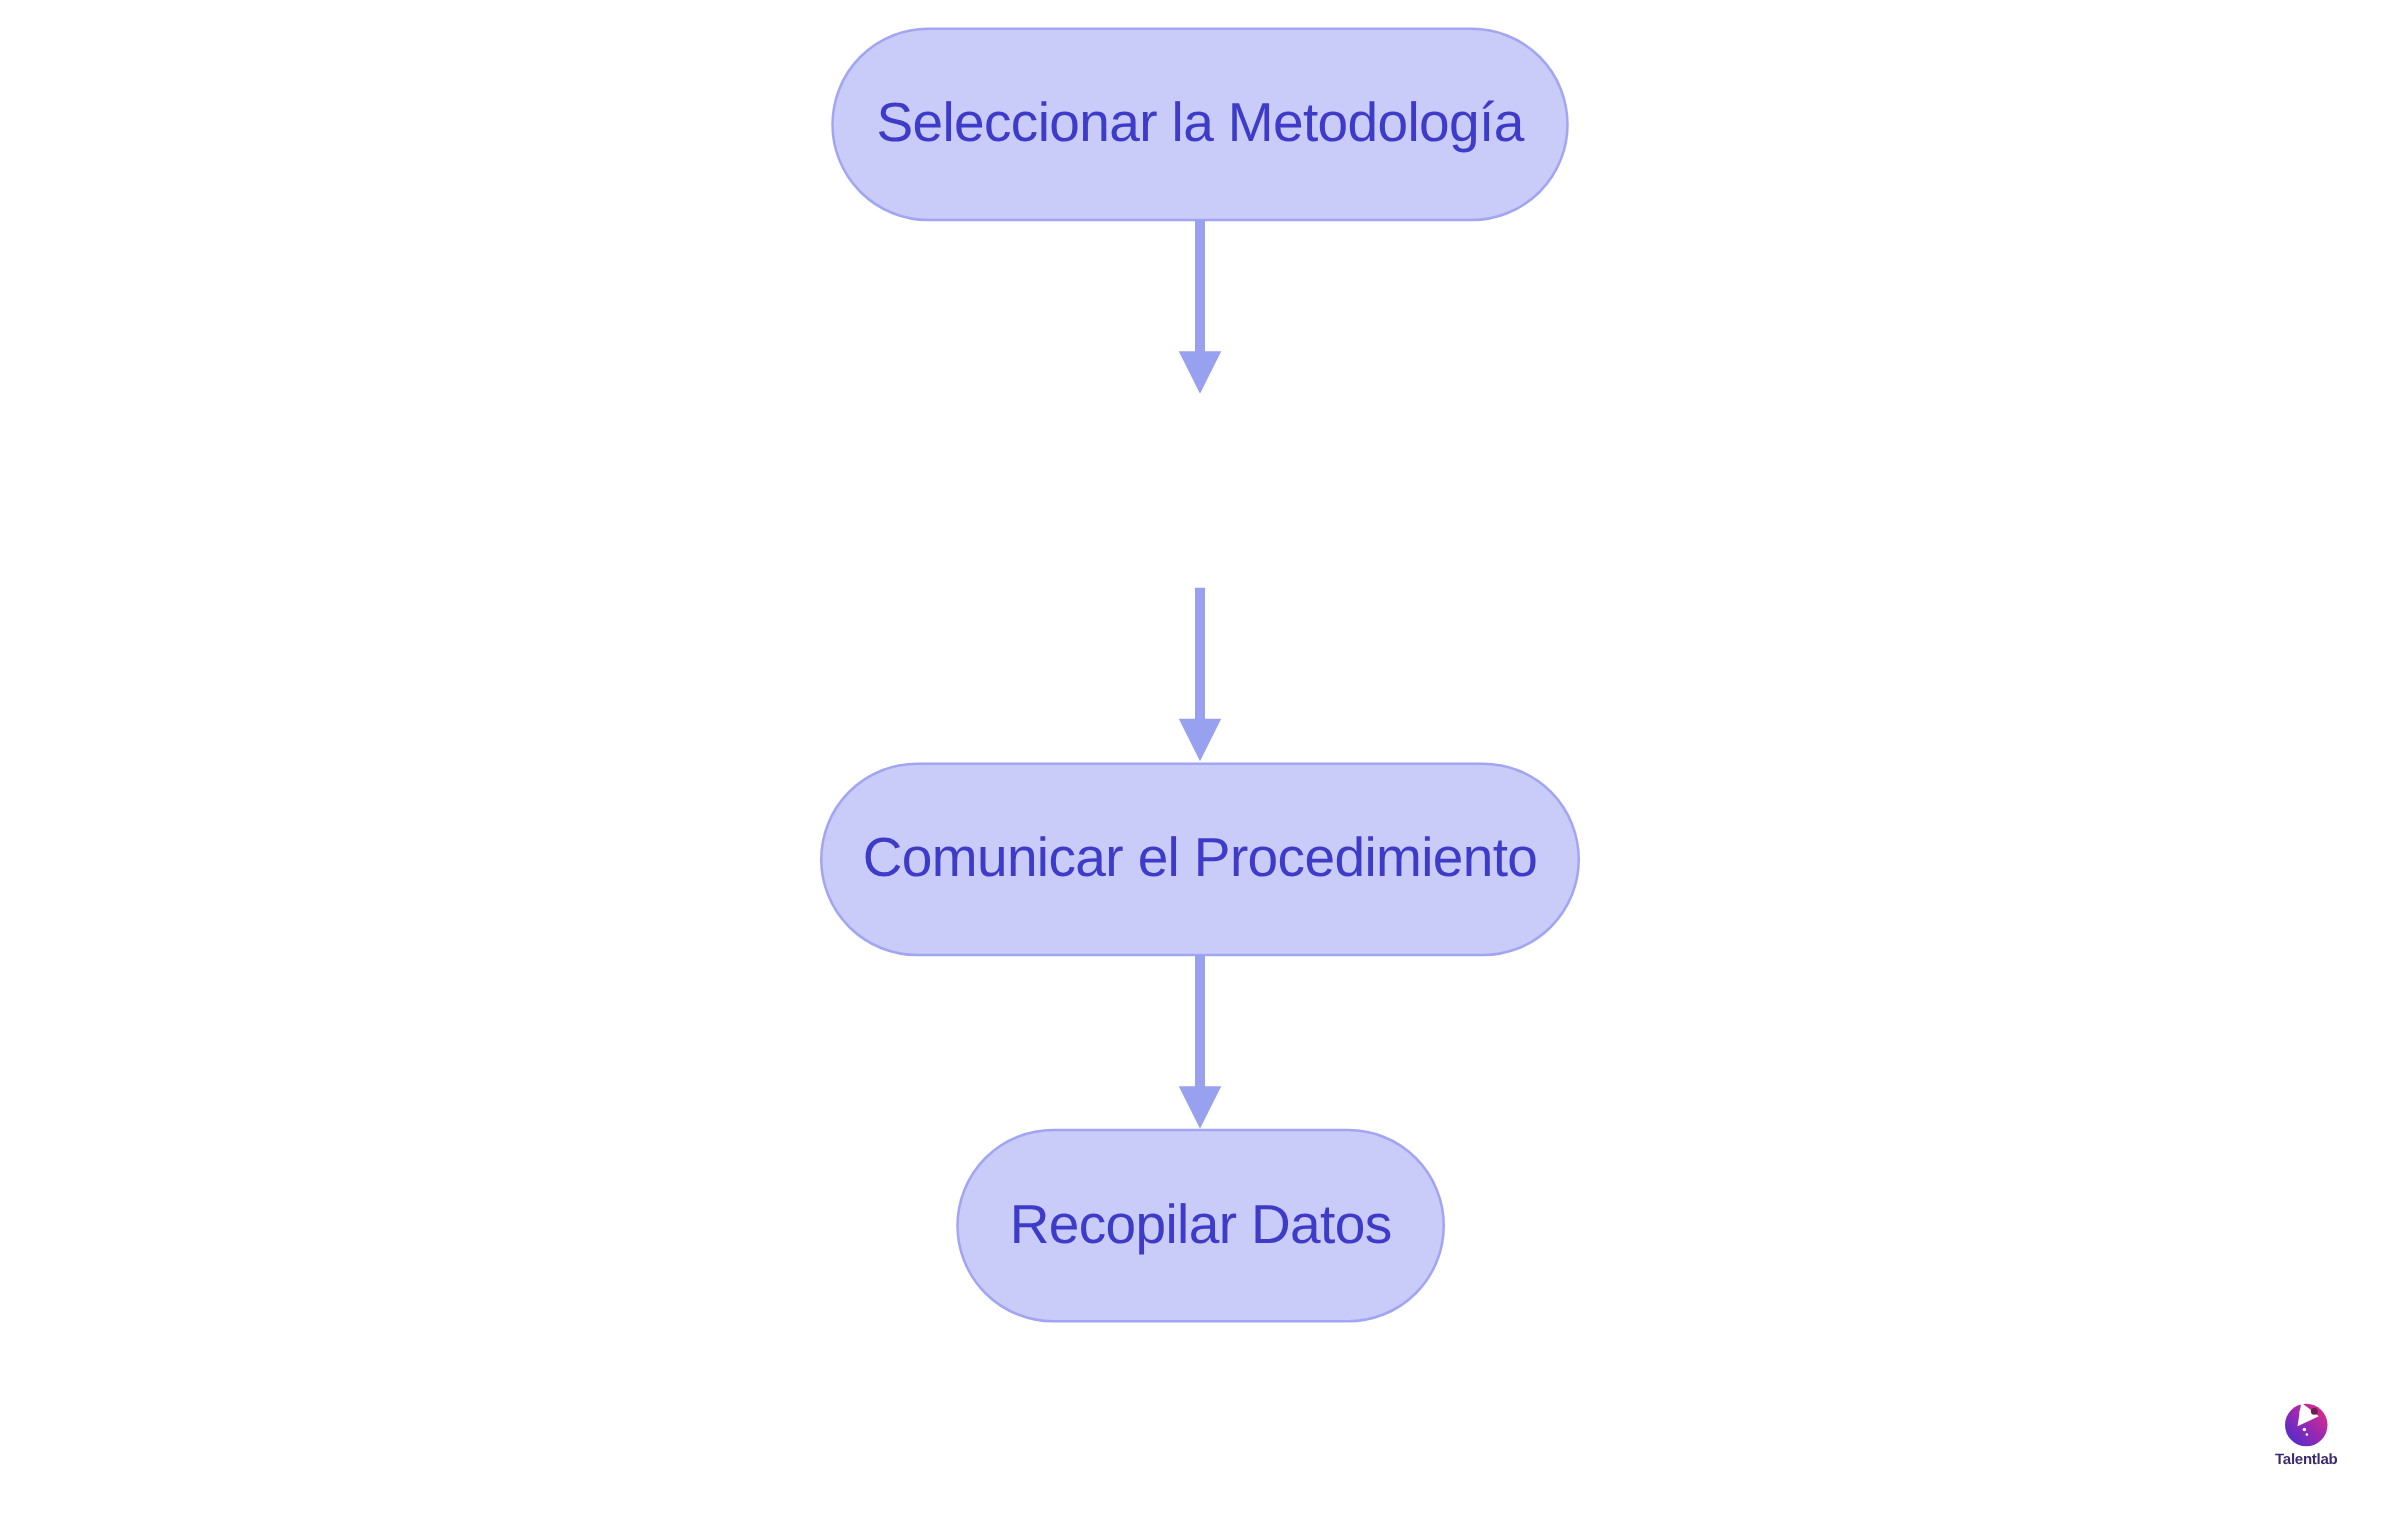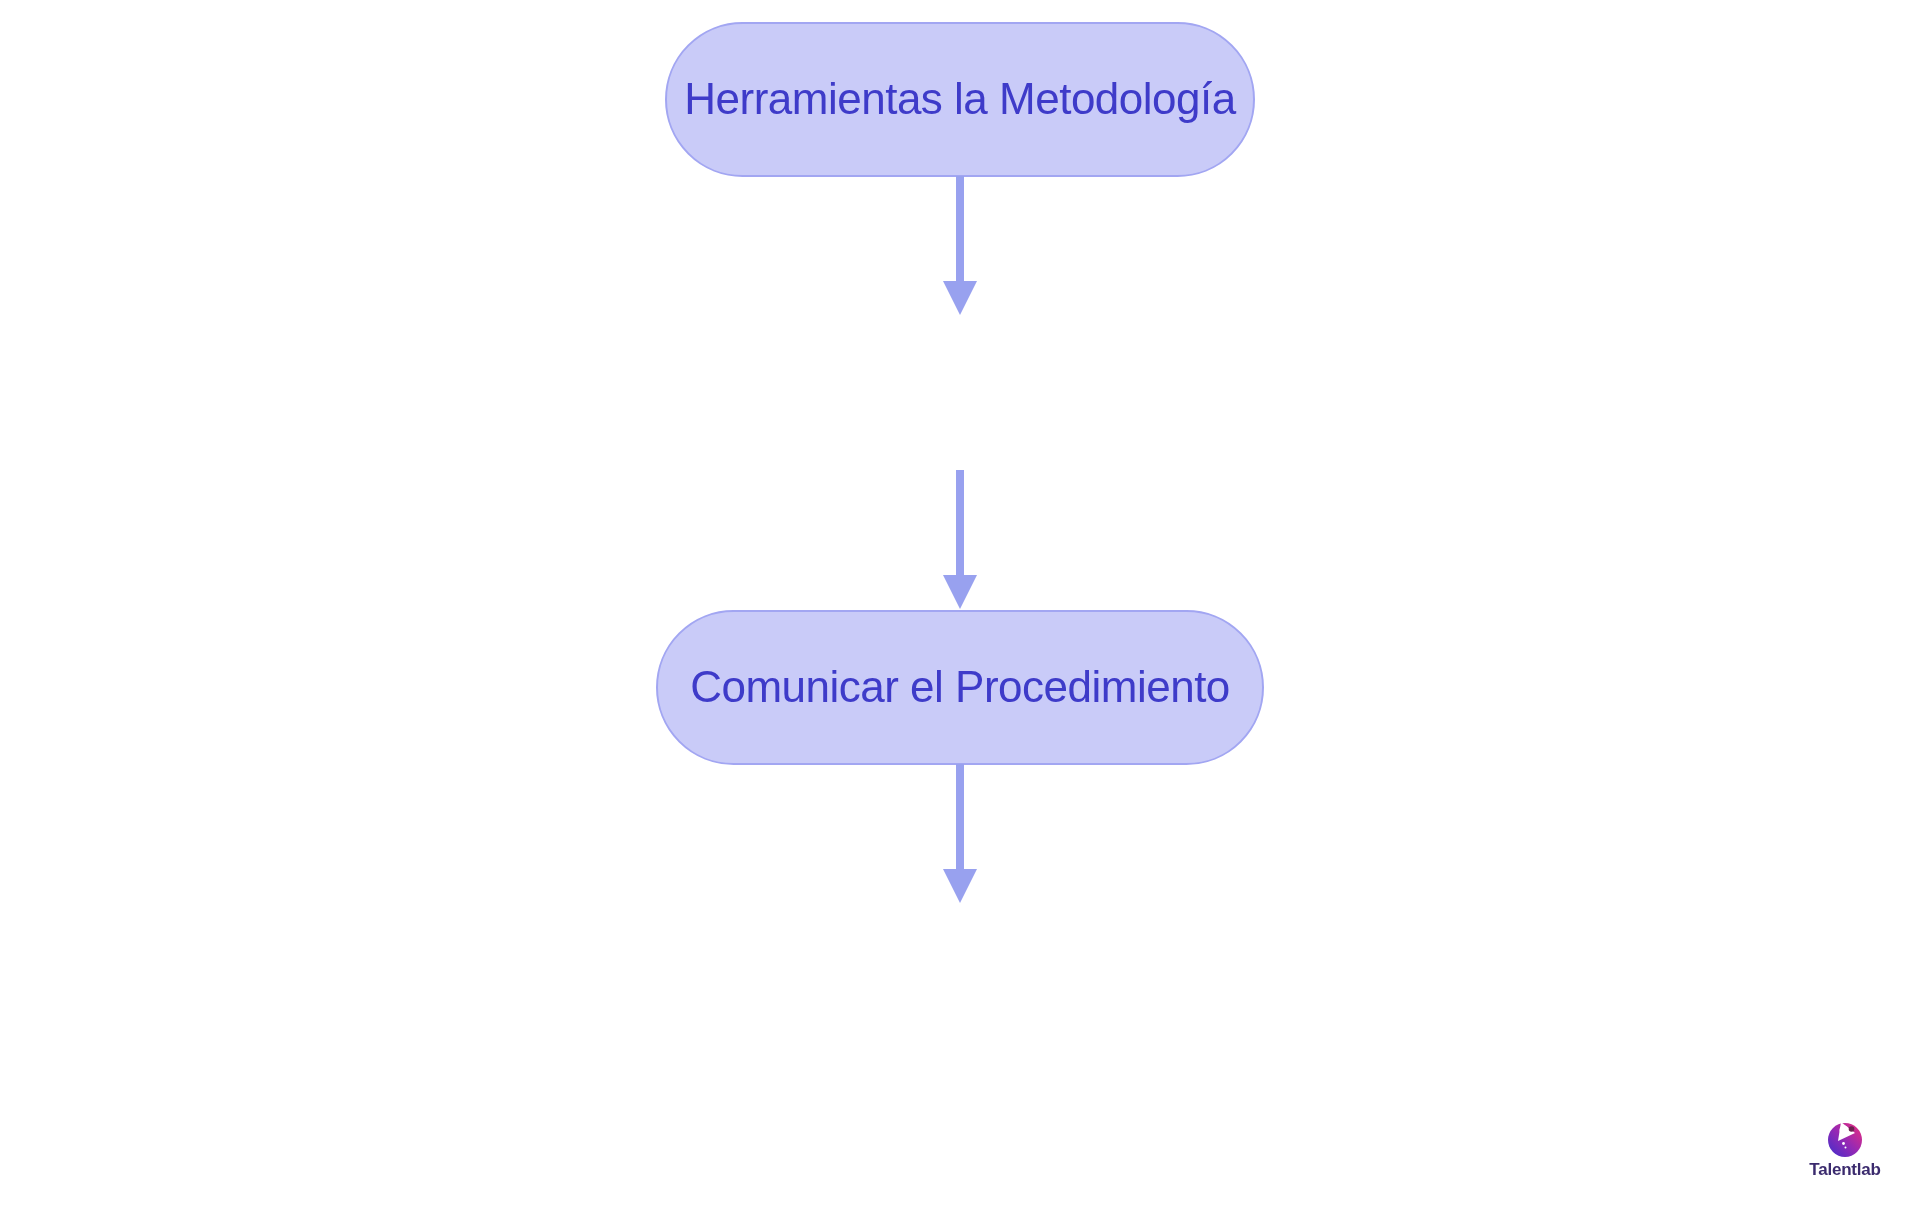--- a/index.html
+++ b/index.html
@@ -54,34 +54,34 @@
     left: 1785px;
     top: 1122px;
     width: 120px;
     display: flex;
     flex-direction: column;
     align-items: center;
     gap: 2px;
   }
   .brand-icon { width: 36px; height: 36px; display: block; }
   .brand-name {
-    font-size: 17px;
+    font-size: 12px;
     font-weight: 700;
     letter-spacing: -0.2px;
     color: var(--logo-text-color, #3b2b6e);
     white-space: nowrap;
   }
 </style>
 </head>
 <body>
 
 <div class="canvas">
 
   <div class="flow-node" id="node-1">
-    <span>Herramientas la Metodología</span>
+    <span>Seleccionar la Metodología</span>
   </div>
 
   <svg class="flow-arrow" id="arrow-1" viewBox="0 0 40 139" preserveAspectRatio="none" aria-hidden="true">
     <line x1="20" y1="0" x2="20" y2="107"></line>
     <polygon points="3,105 37,105 20,139"></polygon>
   </svg>
 
 
   <svg class="flow-arrow" id="arrow-2" viewBox="0 0 40 139" preserveAspectRatio="none" aria-hidden="true">
     <line x1="20" y1="0" x2="20" y2="107"></line>
@@ -90,20 +90,23 @@
 
   <div class="flow-node" id="node-3">
     <span>Comunicar el Procedimiento</span>
   </div>
 
   <svg class="flow-arrow" id="arrow-3" viewBox="0 0 40 139" preserveAspectRatio="none" aria-hidden="true">
     <line x1="20" y1="0" x2="20" y2="107"></line>
     <polygon points="3,105 37,105 20,139"></polygon>
   </svg>
 
+  <div class="flow-node" id="node-4">
+    <span>Recopilar Datos</span>
+  </div>
 
   <div class="brand">
     <svg class="brand-icon" viewBox="0 0 36 36" aria-hidden="true">
       <defs>
         <linearGradient id="tl-grad" x1="0" y1="1" x2="1" y2="0">
           <stop offset="0" stop-color="#3f2ecc"></stop>
           <stop offset="0.5" stop-color="#9629b4"></stop>
           <stop offset="1" stop-color="#ee2d7b"></stop>
         </linearGradient>
       </defs>

